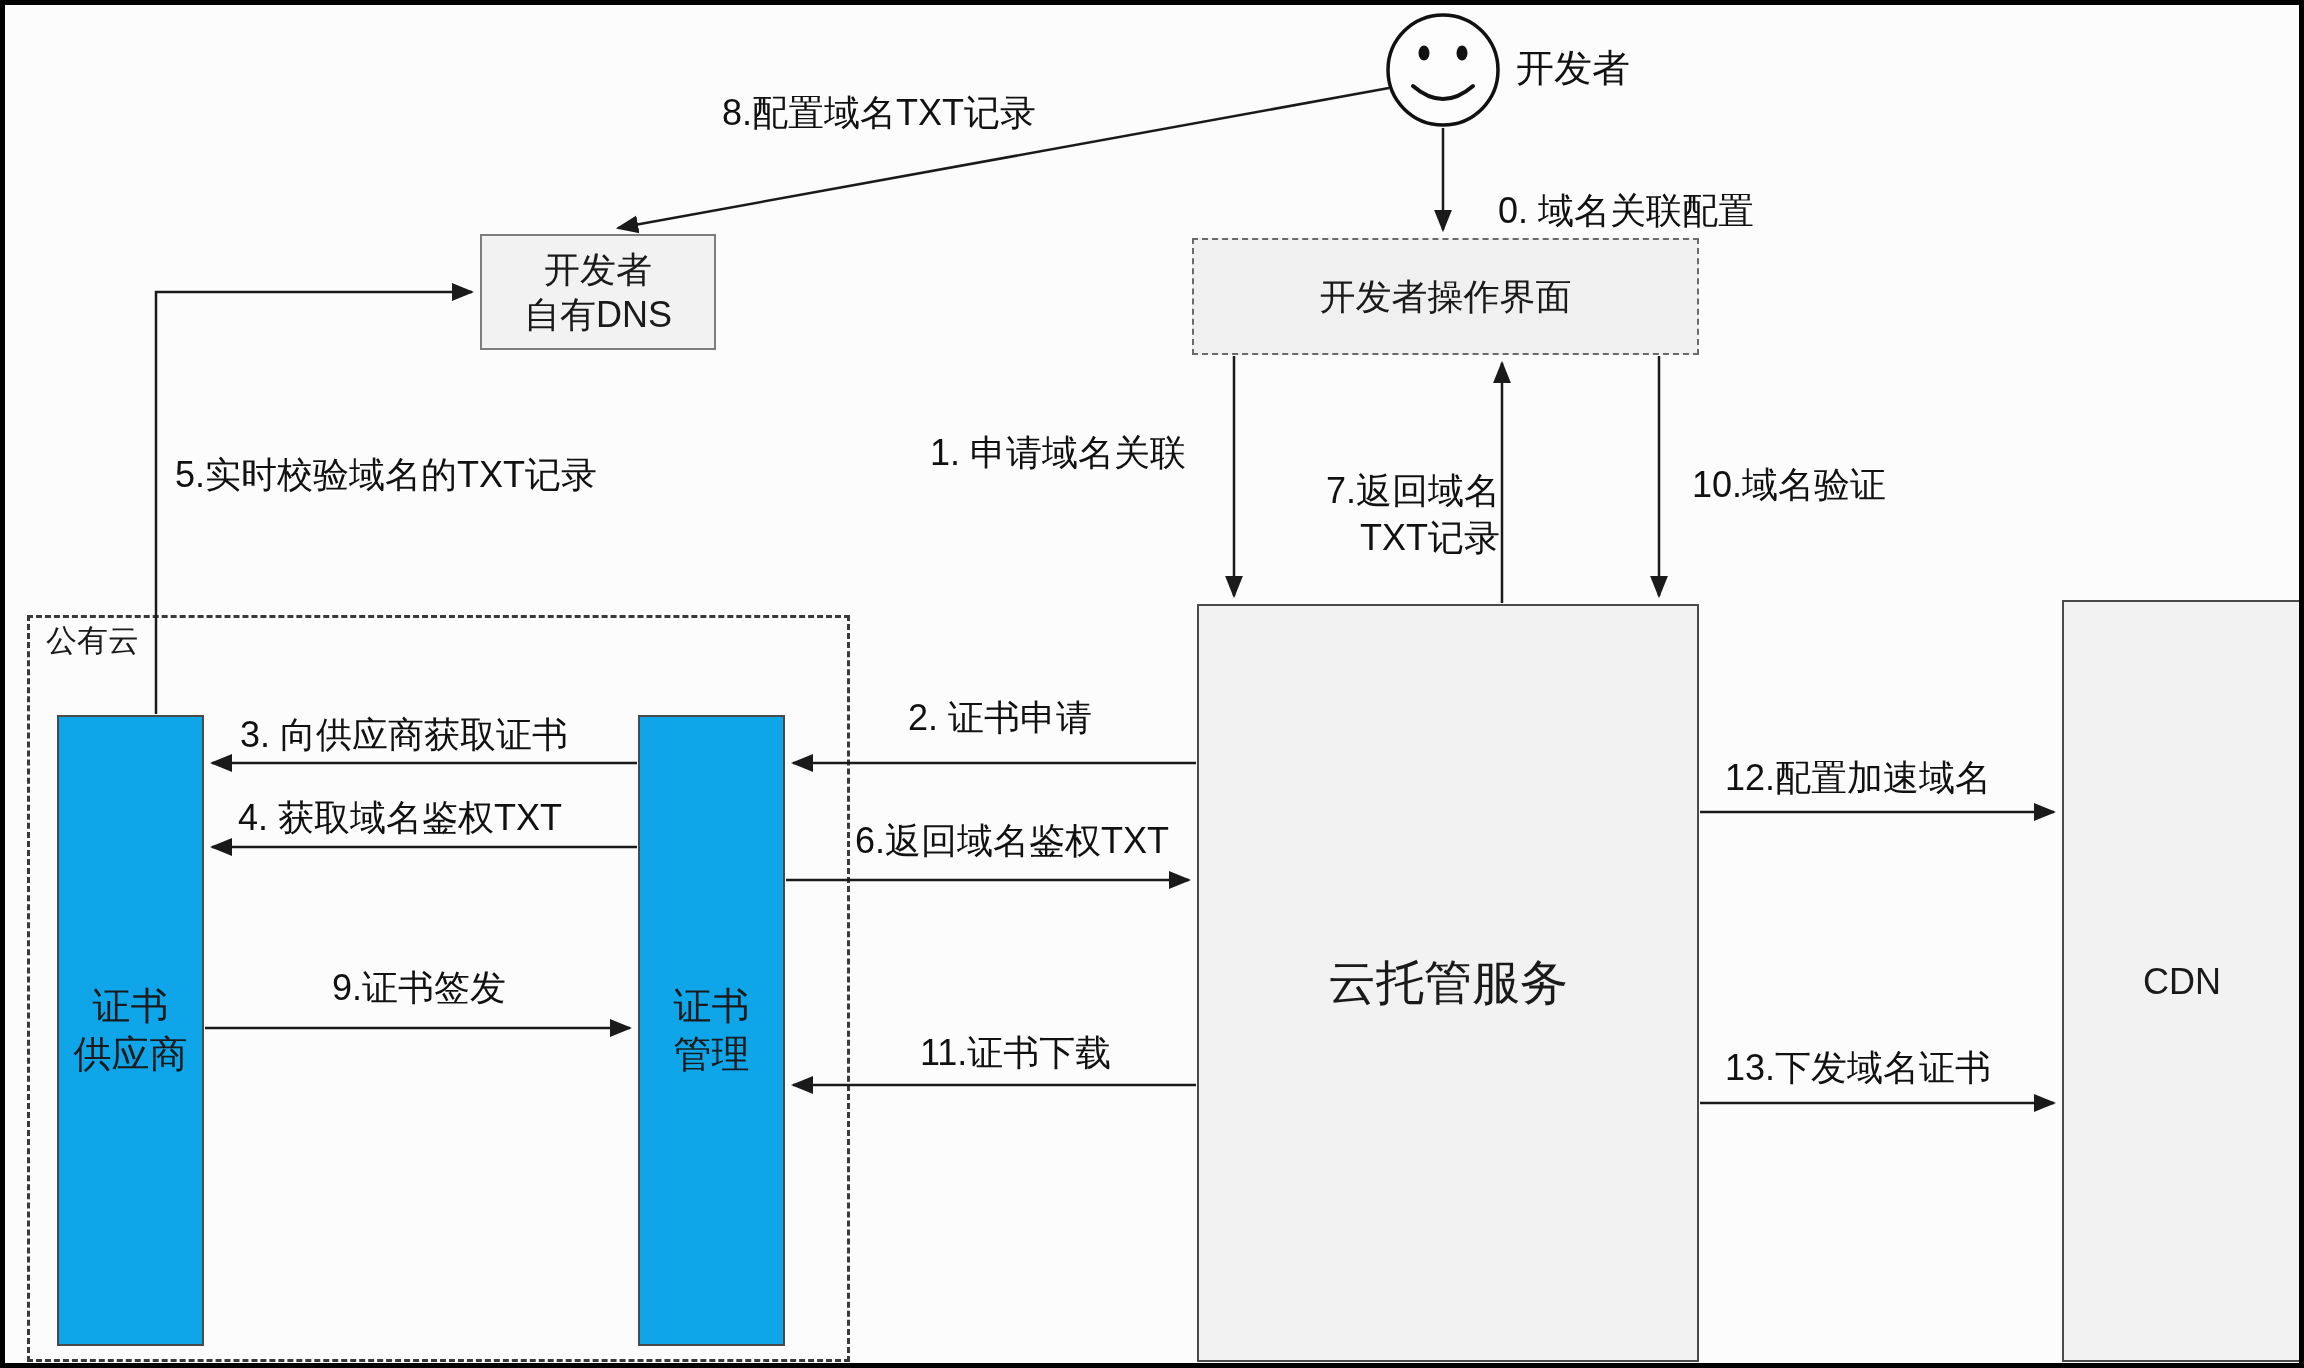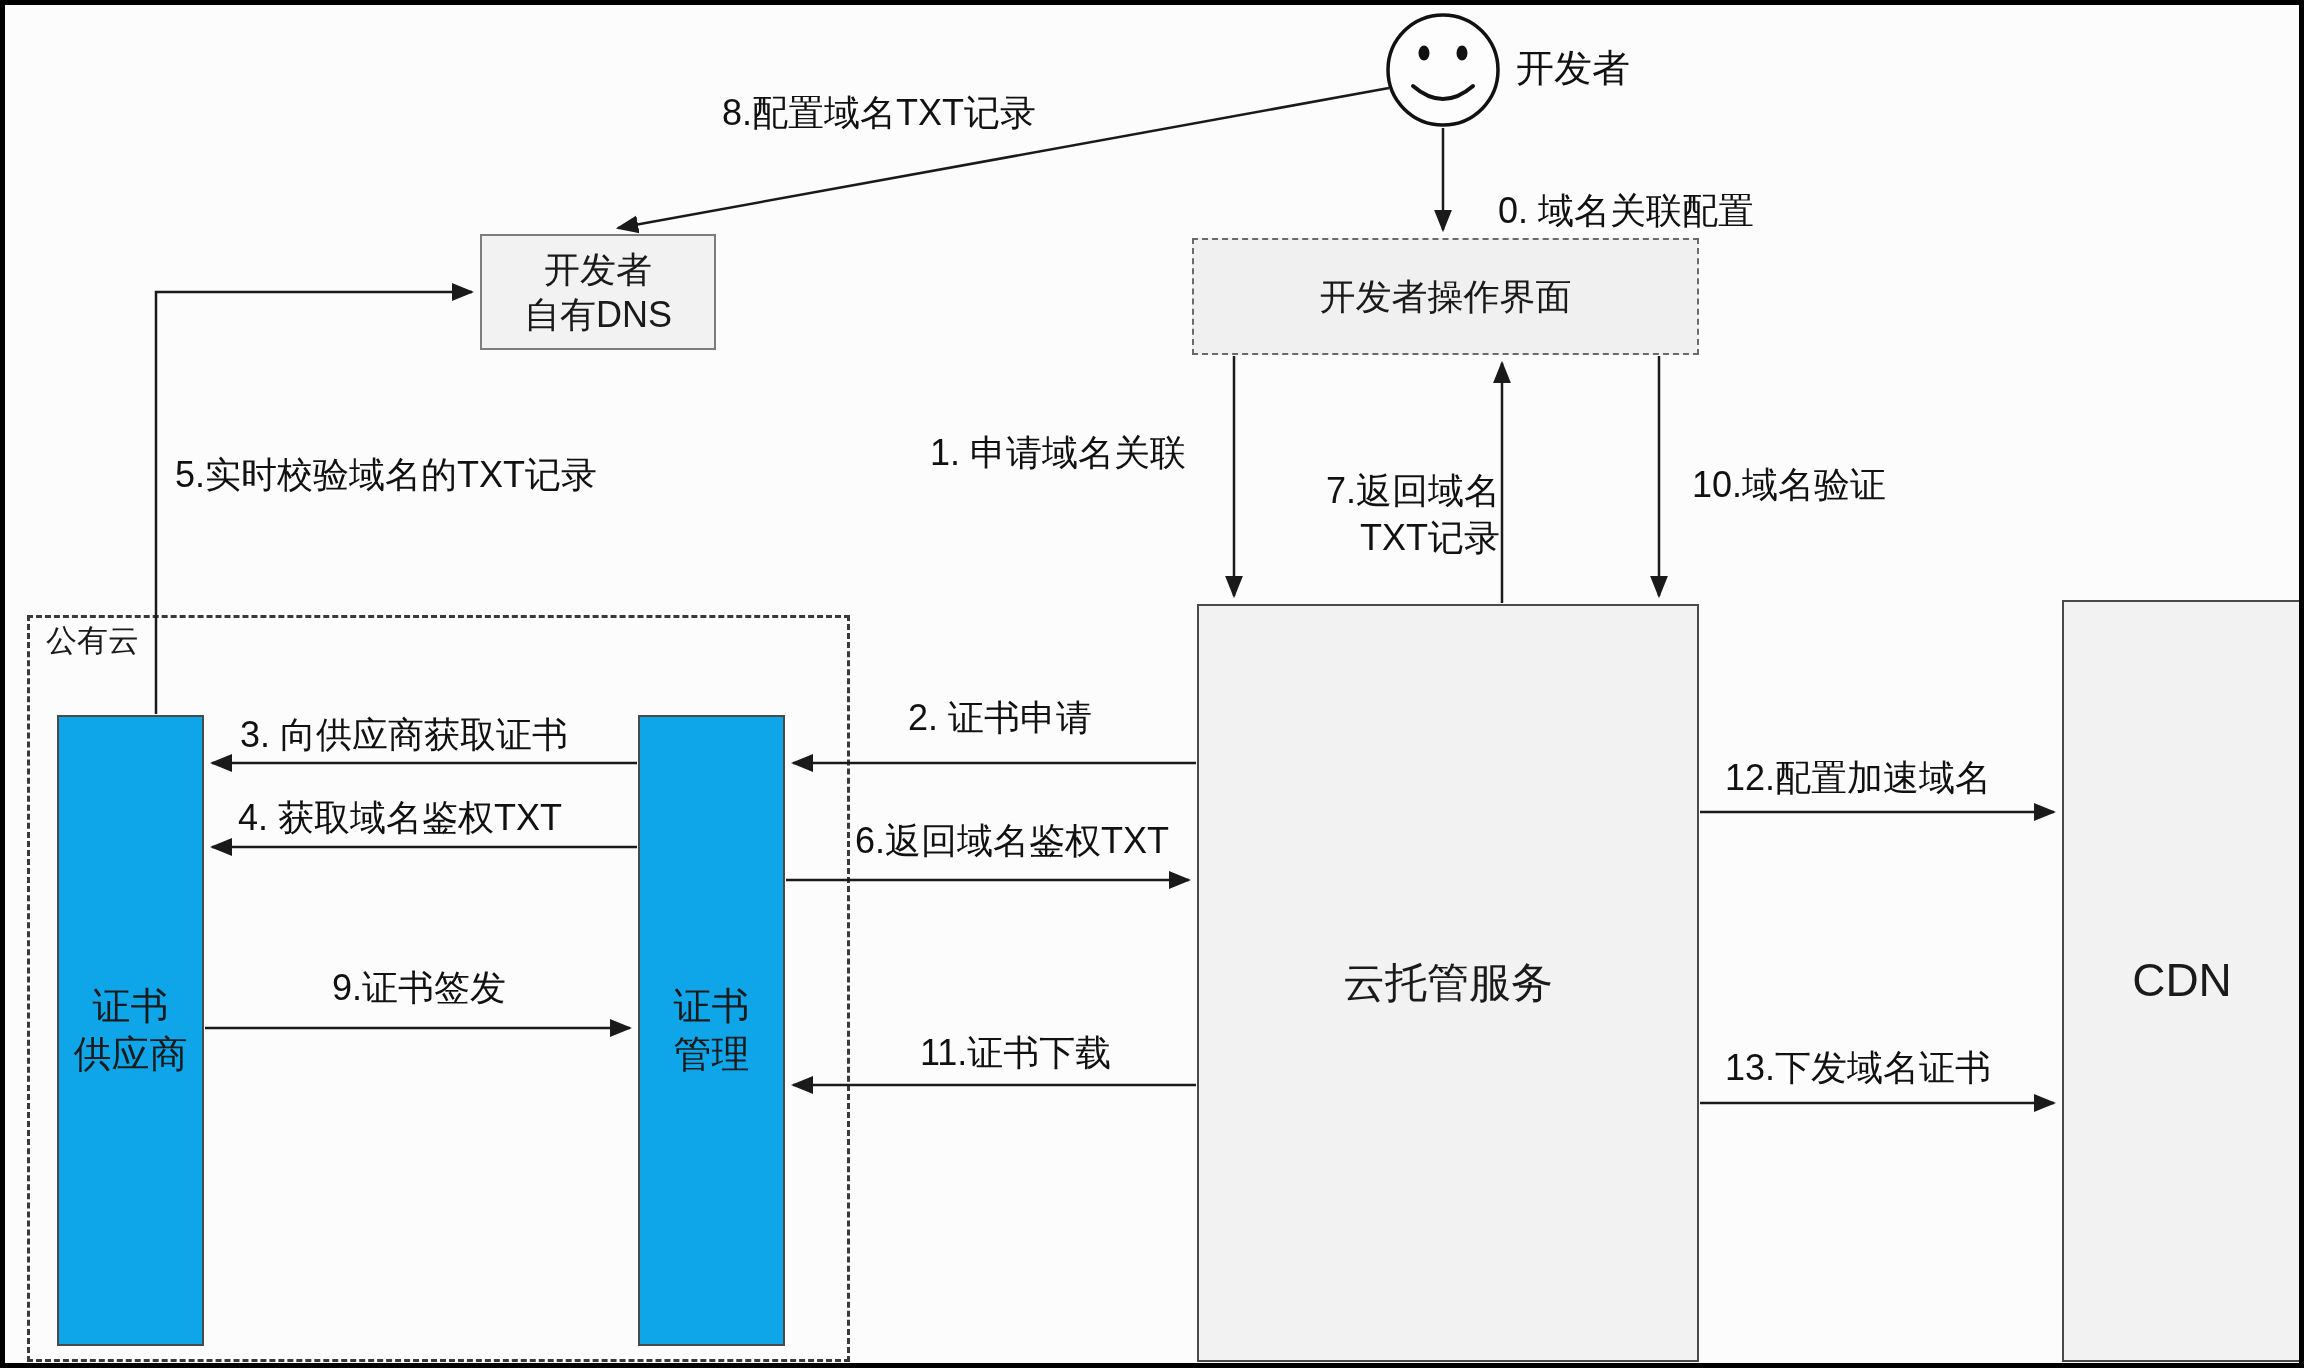--- a/index.html
+++ b/index.html
@@ -25,22 +25,22 @@
   .box-white{background:#0ea5e9;border:2px solid #4a4a4a;}
   .dashed-frame{border:3px dashed #3a3a3a;background:transparent;justify-content:flex-start;align-items:flex-start;}
   .dashdot{border:2px dashed #6a6a6a;background:#f0f0f0;}
   .edge-label{
     position:absolute;
     font-size:36px;line-height:1.3;
     white-space:pre-line;color:#111;
   }
   .node-label{white-space:pre-line;}
   .pc-label{position:absolute;left:16px;top:4px;font-size:31px;}
-  .big{font-size:42px;}
-  .cdn-text{font-size:46px;}
+  .big{font-size:48px;}
+  .cdn-text{font-size:36px;}
   .cert-text{font-size:38px;}
 </style>
 </head>
 <body>
 
 <div class="canvas">
 
   <div class="node box-gray" style="left:480px;top:234px;width:236px;height:116px;">
     <span class="node-label">开发者
 自有DNS</span>

